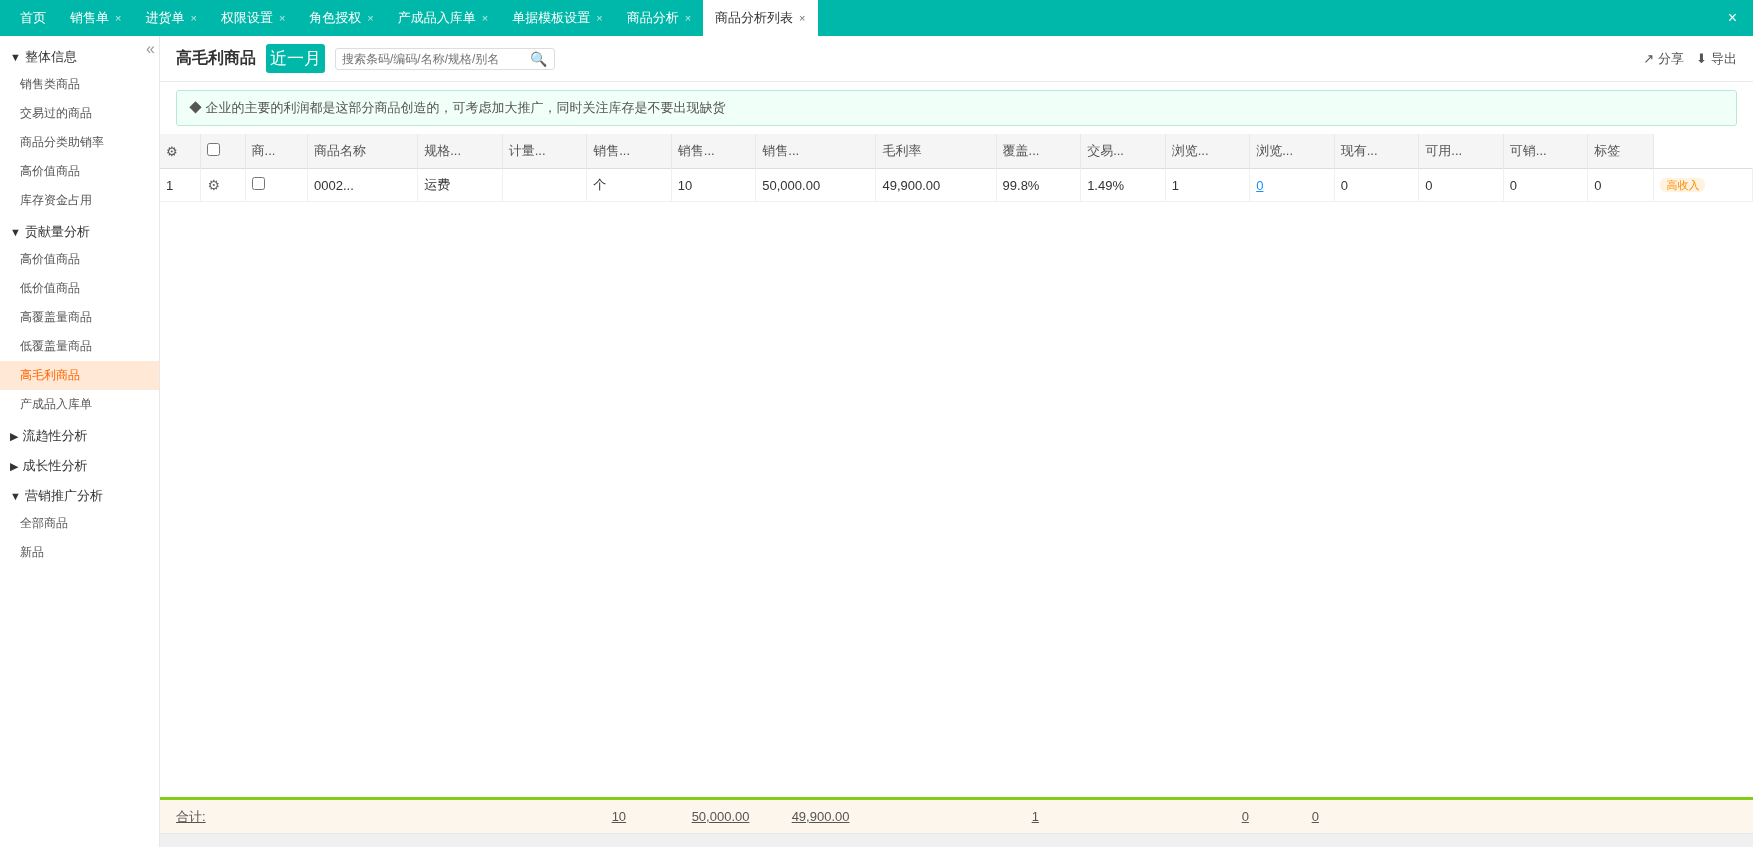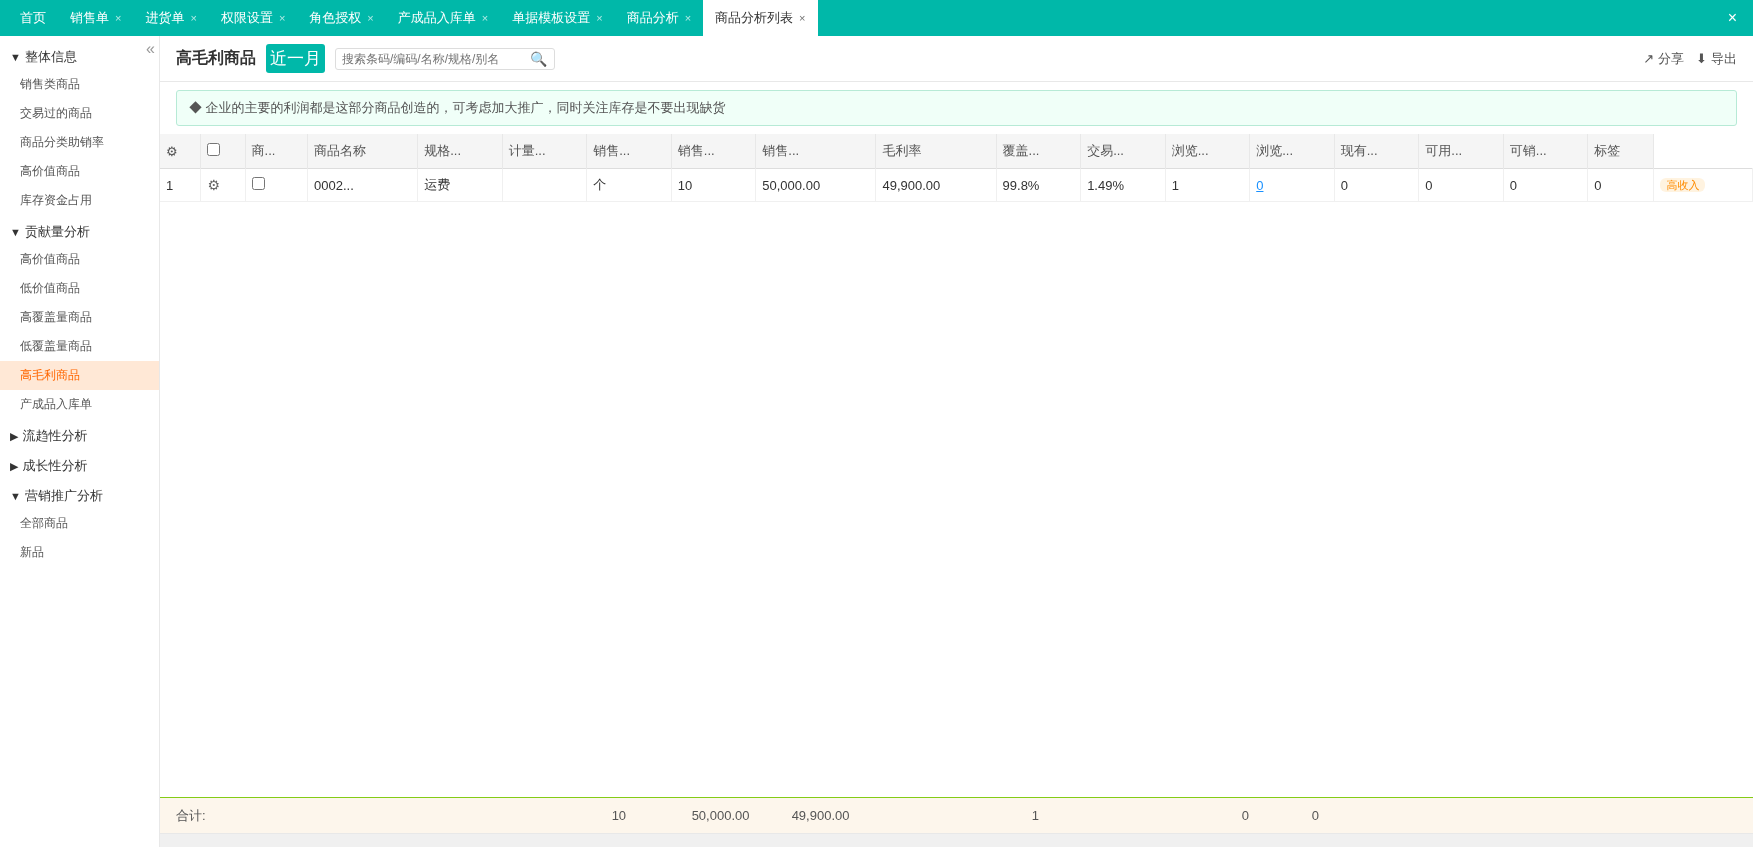--- a/index.html
+++ b/index.html
@@ -198,27 +198,28 @@
       color: #ff8c00;
       padding: 1px 6px;
       border-radius: 6px;
       font-size: 11px;
     }
     .link-style { color: #1890ff; text-decoration: underline; cursor: pointer; }
 
     
     .footer-total {
       background: #fdf6ec;
-      border-top: 1px solid #84cc16;
+      border-top: 3px solid #84cc16;
       display: flex;
       align-items: center;
       padding: 6px 16px;
       font-size: 13px;
       color: #555;
       height: 36px;
+      text-decoration: underline;
     }
     .footer-total .total-label { font-weight: normal; margin-right: 20px; }
     .footer-cells {
       display: flex;
       flex: 1;
     }
     .footer-cell {
       padding: 0 6px;
       min-width: 80px;
     }

